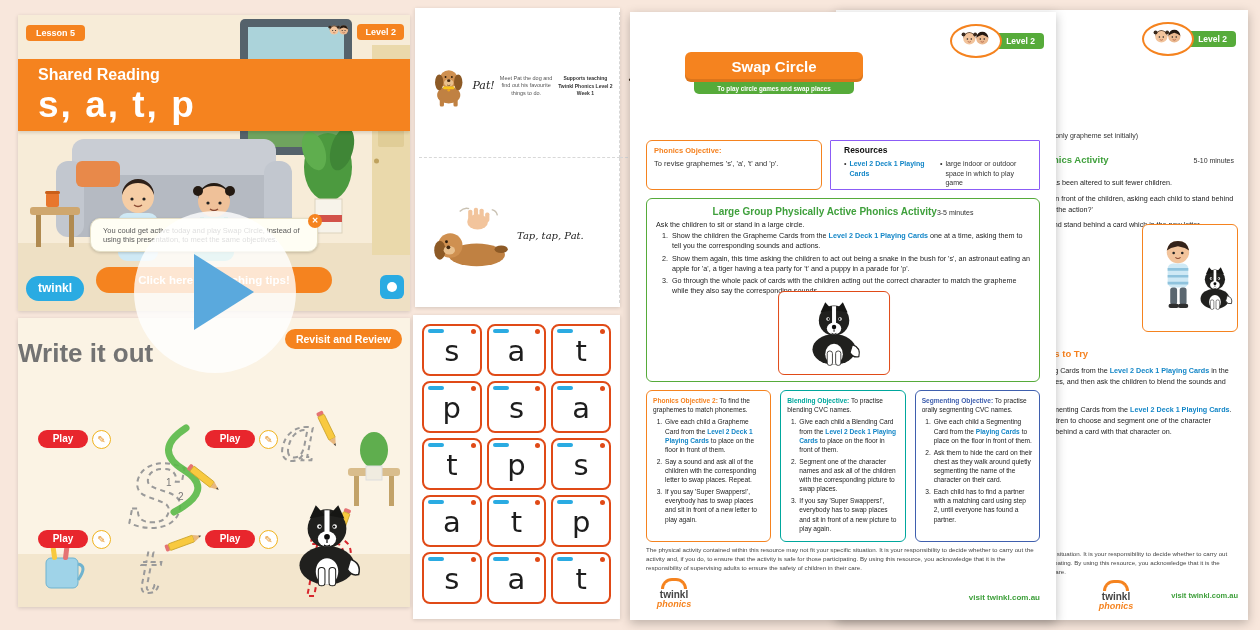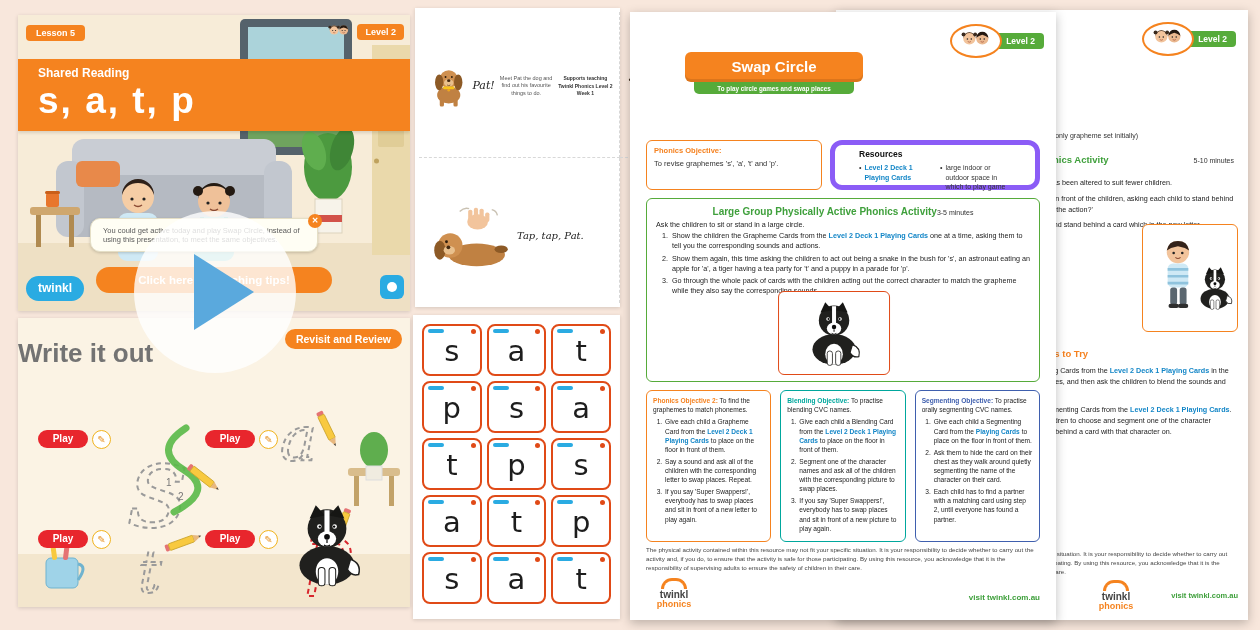--- a/index.html
+++ b/index.html
@@ -6,21 +6,21 @@
   html,body{width:1260px;height:630px}
   body{background:#f8e7dc;font-family:"Liberation Sans",sans-serif;position:relative;overflow:hidden}
   section{position:absolute;background:#fff}
   .rt-link{color:#1386c7;font-weight:bold}
 
   
   .slide1{left:18px;top:15px;width:392px;height:296px;overflow:hidden;box-shadow:0 1px 4px rgba(0,0,0,.15)}
   .slide2{left:18px;top:318px;width:392px;height:289px;overflow:hidden;box-shadow:0 1px 4px rgba(0,0,0,.15);background:#fbf3e4}
   .scene{position:absolute;left:0;top:0}
   .banner{position:absolute;left:0;top:44px;width:100%;height:72px;background:#f5831f;color:#fff;padding:7px 0 0 20px;box-shadow:0 2px 3px rgba(0,0,0,.12)}
-  .banner .sub{font-size:12px;font-weight:bold}
+  .banner .sub{font-size:16px;font-weight:bold}
   .banner .big{font-size:37px;font-weight:bold;letter-spacing:2px;line-height:1;margin-top:2px}
   .lesson-badge{position:absolute;left:8px;top:10px;background:#f5831f;color:#fff;font-size:9px;font-weight:bold;padding:3px 10px;border-radius:4px}
   .s1-level{position:absolute;right:6px;top:6px;display:flex;align-items:center;gap:3px}
   .s1-level .pill{background:#f5831f;color:#fff;font-size:9px;font-weight:bold;padding:3px 8px;border-radius:4px}
   .tooltip{position:absolute;left:72px;top:203px;width:228px;background:#fffef4;border:1px solid #e5dfc6;border-radius:10px;padding:7px 12px;font-size:7.5px;color:#5a5a5a;box-shadow:0 1px 3px rgba(0,0,0,.18)}
   .tt-close{position:absolute;right:-5px;top:-5px;width:14px;height:14px;border-radius:50%;background:#f5831f;color:#fff;font-size:8px;line-height:14px;text-align:center;font-weight:bold}
   .cta{position:absolute;left:78px;top:252px;width:236px;height:26px;background:#f5831f;border-radius:13px;color:#fff;font-weight:bold;font-size:11.5px;text-align:center;line-height:26px}
   .tw-pill{position:absolute;left:8px;top:261px;width:58px;height:25px;background:#2aabe2;border-radius:13px;color:#fff;font-weight:bold;font-size:12px;text-align:center;line-height:25px}
   .stamp{position:absolute;right:6px;top:260px;width:24px;height:24px;background:#2aabe2;border-radius:6px;display:flex;align-items:center;justify-content:center}
   .stamp i{width:10px;height:10px;background:#fff;border-radius:50%;display:block}
@@ -61,21 +61,21 @@
   .doc{box-shadow:0 3px 10px rgba(0,0,0,.25)}
   .doc1{left:630px;top:12px;width:426px;height:608px;z-index:20}
   .doc2{left:836px;top:10px;width:412px;height:610px;z-index:10}
   .doc-badge{position:absolute;top:12px;right:12px;display:flex;align-items:center}
   .badge-oval{width:52px;height:34px;border:2.5px solid #f5831f;border-radius:50%;background:#fff;display:flex;align-items:center;justify-content:center;overflow:hidden;position:relative;z-index:2}
   .badge-pill{background:#56ab3a;color:#fff;font-size:8.5px;font-weight:bold;padding:3px 9px 3px 13px;border-radius:4px;margin-left:-9px;position:relative;z-index:1}
   .doc-title{position:absolute;left:55px;top:40px;width:178px;height:30px;background:#f5831f;border-radius:6px;color:#fff;font-size:15px;font-weight:bold;text-align:center;line-height:30px;box-shadow:inset 0 -3px 0 rgba(0,0,0,.1)}
   .doc-subtitle{position:absolute;left:64px;top:70px;width:160px;background:#56ab3a;border-radius:0 0 5px 5px;color:#fff;font-size:6.3px;text-align:center;padding:2.5px 0;font-weight:bold}
   .obj-box{position:absolute;left:16px;top:128px;width:176px;height:50px;border:1.5px solid #f5831f;border-radius:6px;padding:5px 7px;font-size:7.5px;color:#333;line-height:1.4}
   .obj-box-head{display:block;color:#f58220;font-weight:bold;margin-bottom:2px}
-  .res-box{position:absolute;left:200px;top:128px;width:210px;height:50px;border:5px solid #8b5cf6;border-radius:12px;padding:4px 24px;font-size:7px;color:#333;line-height:1.4}
+  .res-box{position:absolute;left:200px;top:128px;width:210px;height:50px;border:1px solid #8b5cf6;border-radius:1px;padding:4px 13px;font-size:7px;color:#333;line-height:1.4}
   .res-head{font-weight:bold;font-size:8.5px;margin-bottom:2px;color:#111}
   .res-cols{display:flex;gap:10px}
   .res-item{display:flex;gap:3px;flex:1}
   .activity-box{position:absolute;left:16px;top:186px;width:394px;height:184px;border:1.5px solid #56ab3a;border-radius:6px;padding:7px 9px}
   .act-head-row{display:flex;justify-content:center;align-items:baseline}
   .act-head{color:#3fa03c;font-weight:bold;font-size:10px}
   .act-time{font-size:7px;color:#333}
   .act-intro{font-size:7.2px;color:#222;margin:3px 0 2px}
   .act-steps{margin:1px 0 0 14px;font-size:7.2px;color:#222;line-height:1.4}
   .act-steps li{margin-bottom:2.5px;padding-left:2px}
@@ -85,21 +85,21 @@
   .mini-box ol{margin:3px 0 0 11px}
   .mini-box li{margin-bottom:2.5px;padding-left:1px}
   .mini-head{font-weight:bold}
   .mini-box.orange{border:1.5px solid #f5831f}.mini-box.orange .mini-head{color:#f58220}
   .mini-box.teal{border:1.5px solid #00a79d}.mini-box.teal .mini-head{color:#00a79d}
   .mini-box.navy{border:1.5px solid #3f5fae}.mini-box.navy .mini-head{color:#3f5fae}
   .disclaimer{position:absolute;left:16px;top:534px;width:394px;font-size:6.2px;color:#444;line-height:1.45}
   .tw-logo{position:absolute;left:16px;bottom:10px;width:56px;text-align:center}
   .tw-arc{display:block;width:26px;height:11px;border:3px solid #f5831f;border-bottom:none;border-radius:13px 13px 0 0;margin:0 auto}
   .tw-name{font-size:10px;font-weight:bold;color:#444;display:block;line-height:1.1}
-  .tw-phonics{font-size:9px;font-weight:bold;color:#f5831f;display:block;line-height:1.1}
+  .tw-phonics{font-size:9px;font-weight:bold;font-style:italic;color:#f5831f;display:block;line-height:1.1}
   .doc-url{position:absolute;right:16px;bottom:18px;color:#3fa03c;font-weight:bold;font-size:8px}
 
   
   .d2-resline{position:absolute;left:118px;top:122px;font-size:7px;white-space:nowrap;color:#333}
   .d2-acthead{position:absolute;left:60px;top:144px;font-size:9.5px;font-weight:bold;color:#3fa03c;white-space:nowrap}
   .d2-time{position:absolute;right:14px;top:147px;font-size:7px;color:#333}
   .d2-para{position:absolute;left:14px;right:14px;top:168px;font-size:7.2px;line-height:1.5;color:#222}
   .d2-para .d2-p{margin-bottom:5px}
   .d2-pic{position:absolute;right:10px;top:214px;width:96px;height:108px;background:#fff;border:1.5px solid #f5831f;border-radius:6px;display:flex;align-items:center;justify-content:center}
   .d2-ideas-head{position:absolute;left:174px;top:338px;font-size:9.5px;font-weight:bold;color:#f58220;white-space:nowrap}

